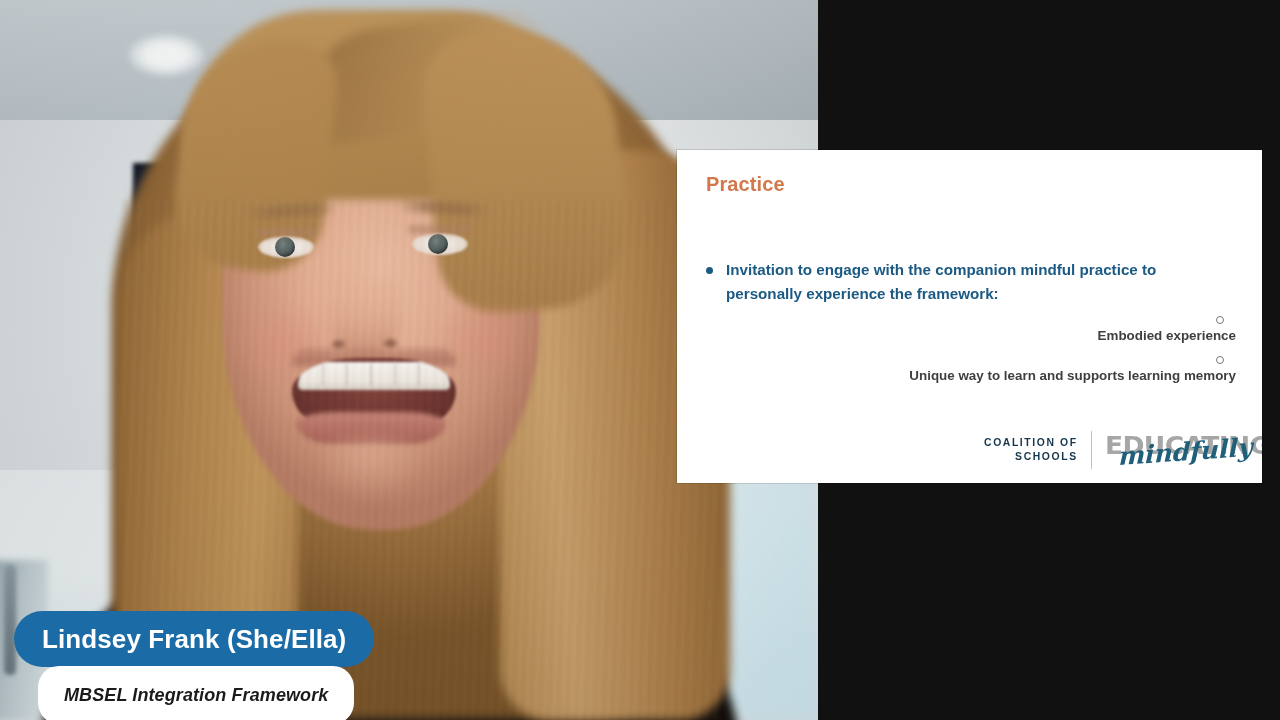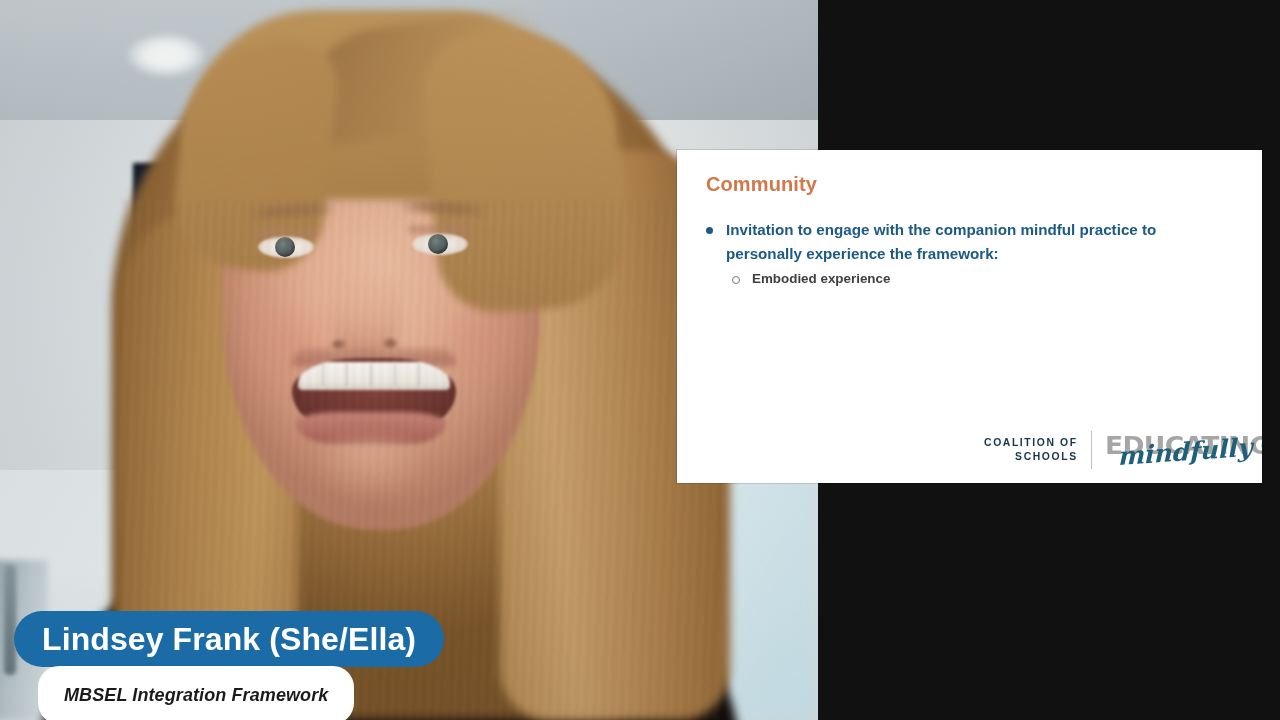--- a/index.html
+++ b/index.html
@@ -362,46 +362,47 @@
     font-weight: bold;
     color: #d2784a;
     letter-spacing: 0.1px;
   }
   #slide-body {
     position: absolute;
     left: 29px;
     top: 68px;
     width: 530px;
   }
-  .bullet-block { margin-bottom: 6px; }
+  .bullet-block { margin-bottom: 6px; margin-top: 40px; }
   .bullet-l1 {
     display: flex;
     align-items: flex-start;
     color: #1c5a84;
     font-size: 15.2px;
     font-weight: bold;
     line-height: 1.58;
   }
   .bullet-l1 .dot {
     flex: 0 0 auto;
     width: 7px; height: 7px;
     border-radius: 50%;
     background: #1c5a84;
     margin: 9px 13px 0 0;
   }
   .bullet-l1 .txt { flex: 1 1 auto; }
 
   .sub-list { margin: 1px 0 0 26px; }
   .bullet-l2 {
     display: flex;
-    align-items: flex-start;
+    align-items: flex-end;
     color: #3f3f3f;
     font-size: 13.4px;
     font-weight: bold;
     line-height: 1.74;
+    flex-direction: column;
   }
   .bullet-l2 .ring {
     flex: 0 0 auto;
     width: 6px; height: 6px;
     border-radius: 50%;
     border: 1.2px solid #777777;
     background: transparent;
     margin: 9px 12px 0 0;
   }
   .gap { height: 22px; }
@@ -462,21 +463,21 @@
     top: 611px;
     height: 56px;
     background: #1b6ca6;
     border-radius: 28px;
     display: flex;
     align-items: center;
     padding: 0 28px;
   }
   #name-text {
     color: #ffffff;
-    font-size: 32px;
+    font-size: 26px;
     font-weight: bold;
     letter-spacing: 0.1px;
     white-space: nowrap;
   }
   #subtitle-pill {
     position: absolute;
     left: 38px;
     top: 666px;
     height: 58px;
     background: #ffffff;
@@ -560,33 +561,37 @@
       <div class="chin"></div>
 
       <div class="hair-strands"></div>
     </div>
 
     <div class="video-soft"></div>
   </div>
 
   <div id="slide">
 
-    <div id="slide-title">Community</div>
+    <div id="slide-title">Practice</div>
 
     <div id="slide-body">
 
       <div class="bullet-block">
         <div class="bullet-l1">
           <span class="dot"></span>
           <span class="txt">Invitation to engage with the companion mindful practice to personally experience the framework:</span>
         </div>
         <div class="sub-list">
           <div class="bullet-l2">
             <span class="ring"></span>
             <span>Embodied experience</span>
+          </div>
+          <div class="bullet-l2">
+            <span class="ring"></span>
+            <span>Unique way to learn and supports learning memory</span>
           </div>
         </div>
       </div>
 
       <div class="gap"></div>
 
 
     </div>
 
     <div id="slide-logo">

